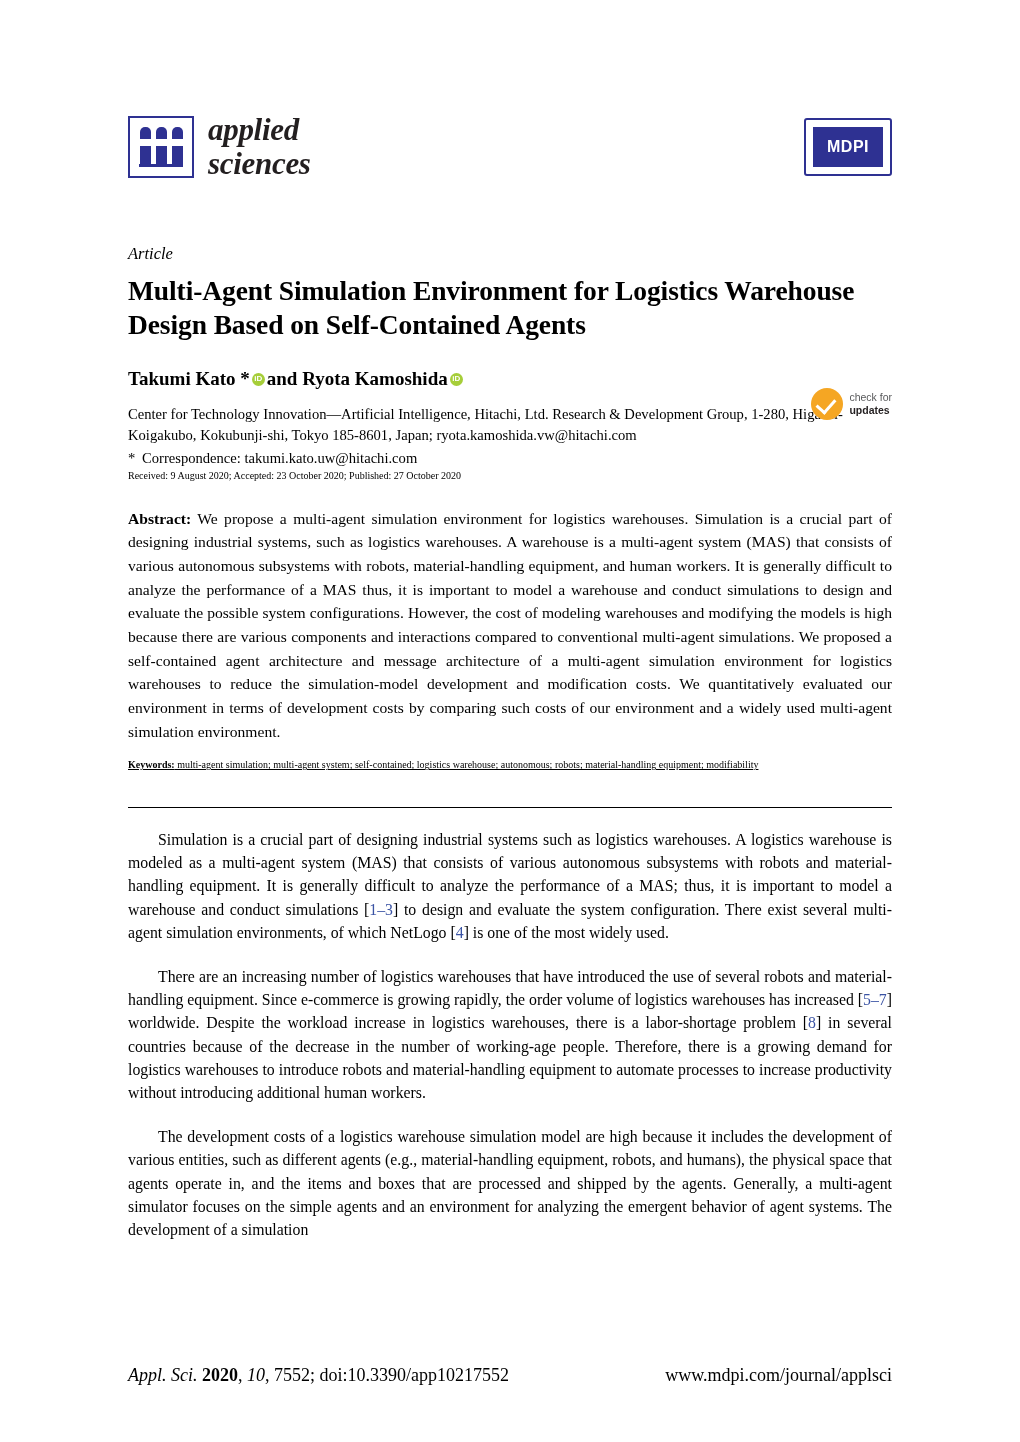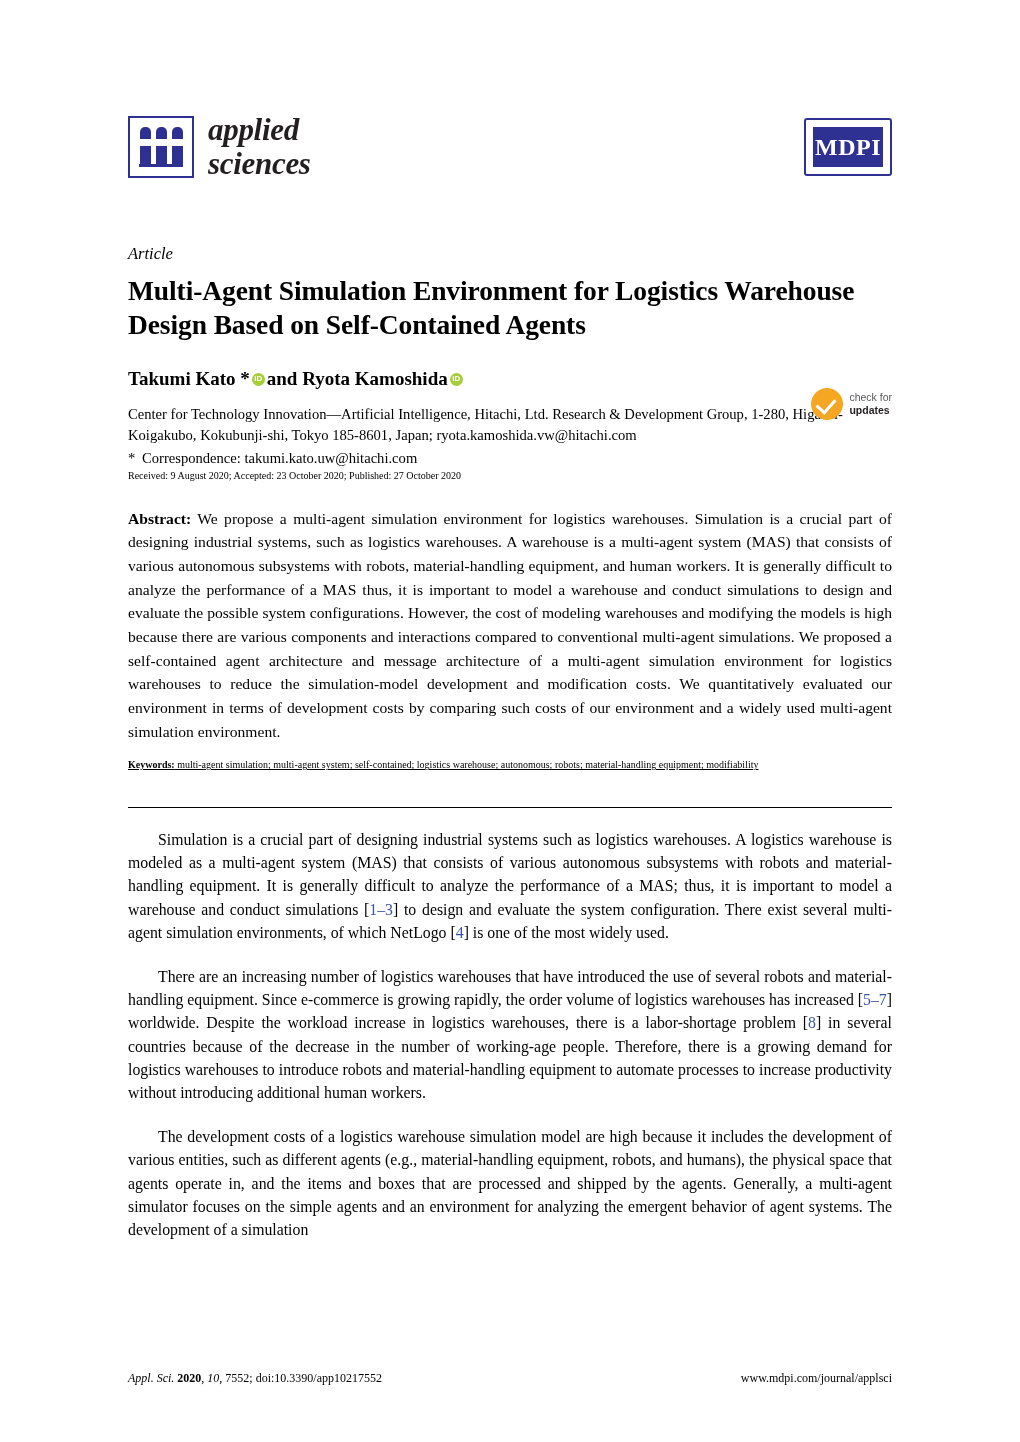--- a/index.html
+++ b/index.html
@@ -86,23 +86,23 @@
     border-radius: 3px;
     position: relative;
     background: #ffffff;
     margin-top: 4px;
   }
   .mdpi-logo .inner {
     position: absolute;
     left: 7px; right: 7px; top: 7px; bottom: 7px;
     background: #2e3192;
     color: #ffffff;
-    font-family: Liberation Serif, serif;
-    font-weight: bold;
-    font-size: 24px;
+    font-family: Liberation Sans, sans-serif;
+    font-weight: bold;
+    font-size: 16px;
     letter-spacing: 0.5px;
     display: flex;
     align-items: center;
     justify-content: center;
   }
 
   
   .article-type {
     font-family: "Liberation Serif", serif;
     font-style: italic;
@@ -245,21 +245,21 @@
   }
 
   
   .footer {
     position: absolute;
     left: 128px;
     right: 128px;
     bottom: 56px;
     display: flex;
     justify-content: space-between;
-    font-size: 12px;
+    font-size: 18px;
     font-family: "Liberation Serif", serif;
   }
   .footer .left i { font-style: italic; }
   .footer .left b { font-weight: bold; }
 </style>
 </head>
 <body>
 
 <div class="page">
 

